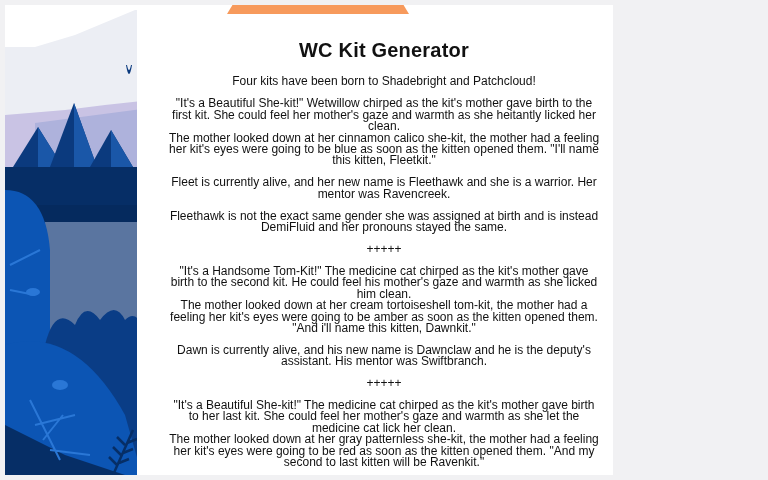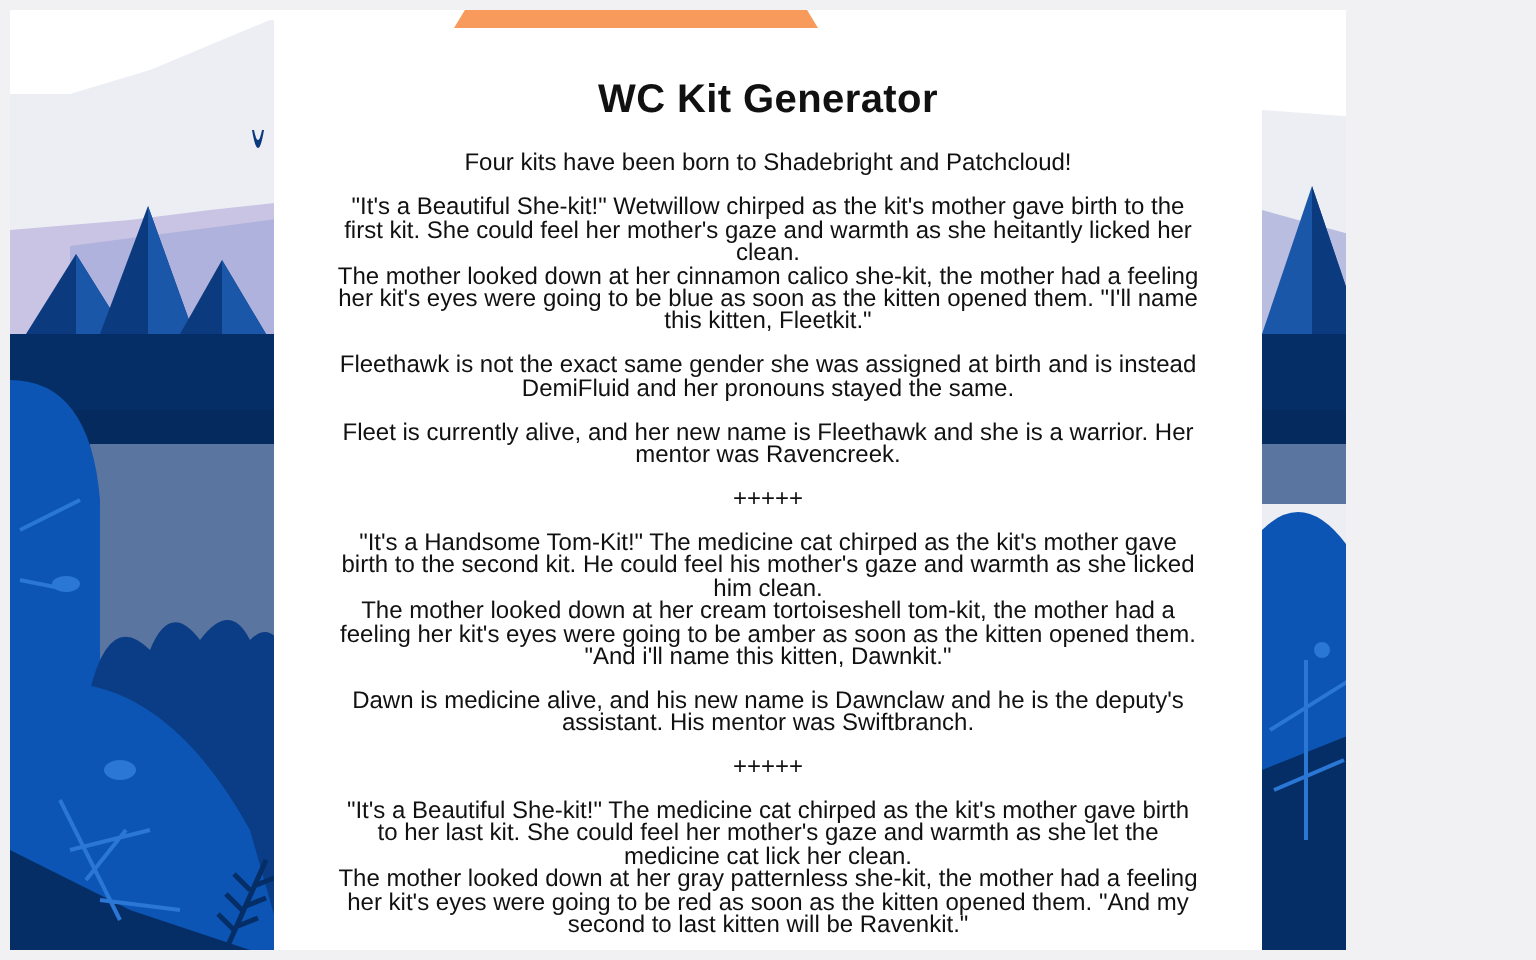--- a/index.html
+++ b/index.html
@@ -3,21 +3,21 @@
   <meta charset="utf-8">
   <style>
     html, body { margin: 0; padding: 0; }
     body {
       width: 768px; height: 480px; overflow: hidden;
       background: #f1f1f3;
       font-family: "Liberation Sans", sans-serif;
       position: relative;
     }
     .viewport {
-      position: absolute; left: 5px; top: 5px; width: 668px; height: 470px;
+      position: absolute; left: 5px; top: 5px; width: 608px; height: 470px;
       overflow: hidden; background: #86efac;
     }
     .bg { position: absolute; left: 0; top: 0; width: 758px; height: 470px; }
     .panel {
       position: absolute; left: 132px; top: 0; width: 494px; height: 470px;
       background: #ffffff; overflow: hidden;
     }
     .orange-tab {
       position: absolute; left: 90px; top: 0; width: 182px; height: 9px;
       background: #f79a5c;
@@ -87,24 +87,24 @@
     <circle cx="697" cy="343" r="4" fill="#2a77d6"></circle>
   </svg>
 
   <div class="panel">
     <div class="orange-tab"></div>
     <div class="content">
       <h1>WC Kit Generator</h1>
       <p class="intro">Four kits have been born to Shadebright and Patchcloud!</p>
 
       <p><span>"It's a Beautiful She-kit!" Wetwillow chirped as the kit's mother gave birth to the first kit. She could feel her mother's gaze and warmth as she heitantly licked her clean.</span><br><span>The mother looked down at her cinnamon calico she-kit, the mother had a feeling her kit's eyes were going to be blue as soon as the kitten opened them. "I'll name this kitten, Fleetkit."</span></p>
+      <p>Fleet is currently alive, and her new name is Fleethawk and she is a warrior. Her mentor was Ravencreek.</p>
       <p>Fleethawk is not the exact same gender she was assigned at birth and is instead DemiFluid and her pronouns stayed the same.</p>
-      <p>Fleet is currently alive, and her new name is Fleethawk and she is a warrior. Her mentor was Ravencreek.</p>
       <p class="sep">+++++</p>
 
       <p><span>"It's a Handsome Tom-Kit!" The medicine cat chirped as the kit's mother gave birth to the second kit. He could feel his mother's gaze and warmth as she licked him clean.</span><br><span>The mother looked down at her cream tortoiseshell tom-kit, the mother had a feeling her kit's eyes were going to be amber as soon as the kitten opened them. "And i'll name this kitten, Dawnkit."</span></p>
-      <p>Dawn is medicine alive, and his new name is Dawnclaw and he is the deputy's assistant. His mentor was Swiftbranch.</p>
+      <p>Dawn is currently alive, and his new name is Dawnclaw and he is the deputy's assistant. His mentor was Swiftbranch.</p>
       <p class="sep">+++++</p>
 
       <p><span>"It's a Beautiful She-kit!" The medicine cat chirped as the kit's mother gave birth to her last kit. She could feel her mother's gaze and warmth as she let the medicine cat lick her clean.</span><br><span>The mother looked down at her gray patternless she-kit, the mother had a feeling her kit's eyes were going to be red as soon as the kitten opened them. "And my second to last kitten will be Ravenkit."</span></p>
     </div>
   </div>
 </div>
 
 </body></html>

